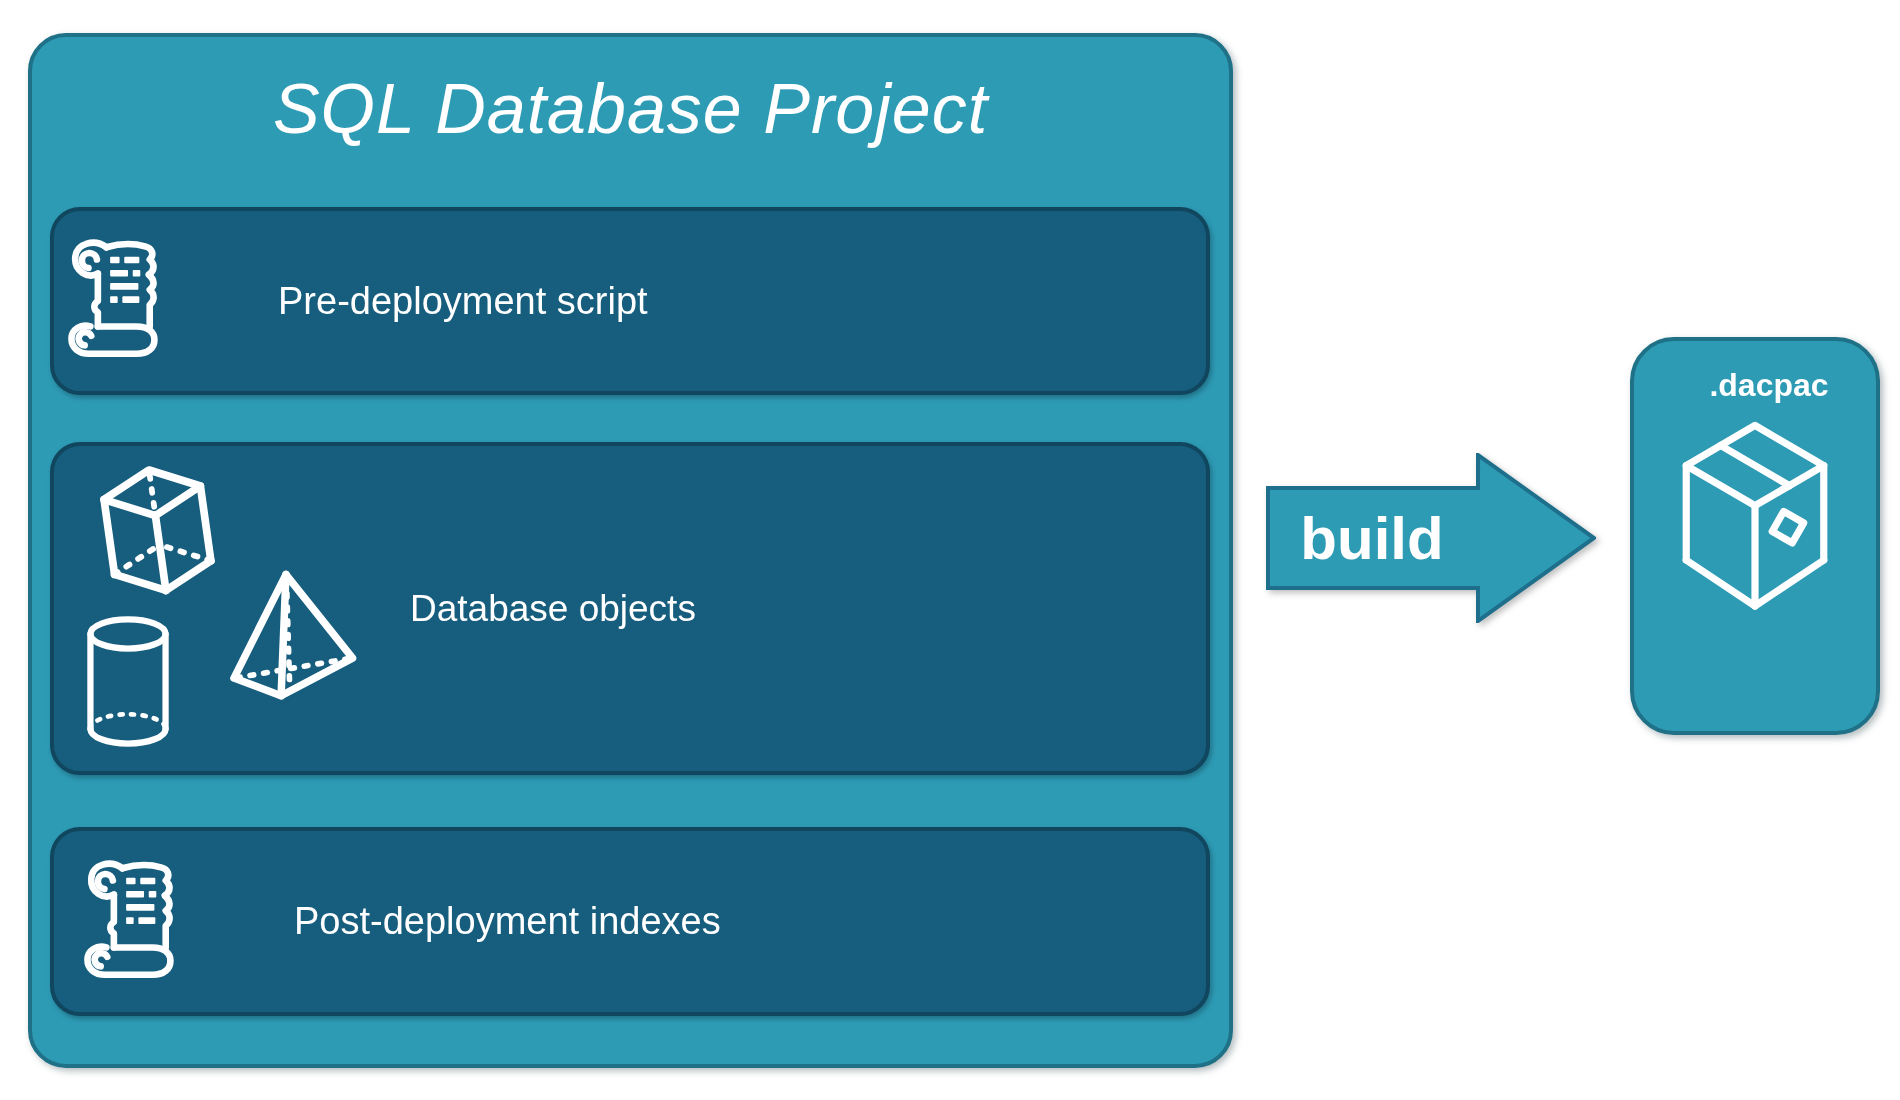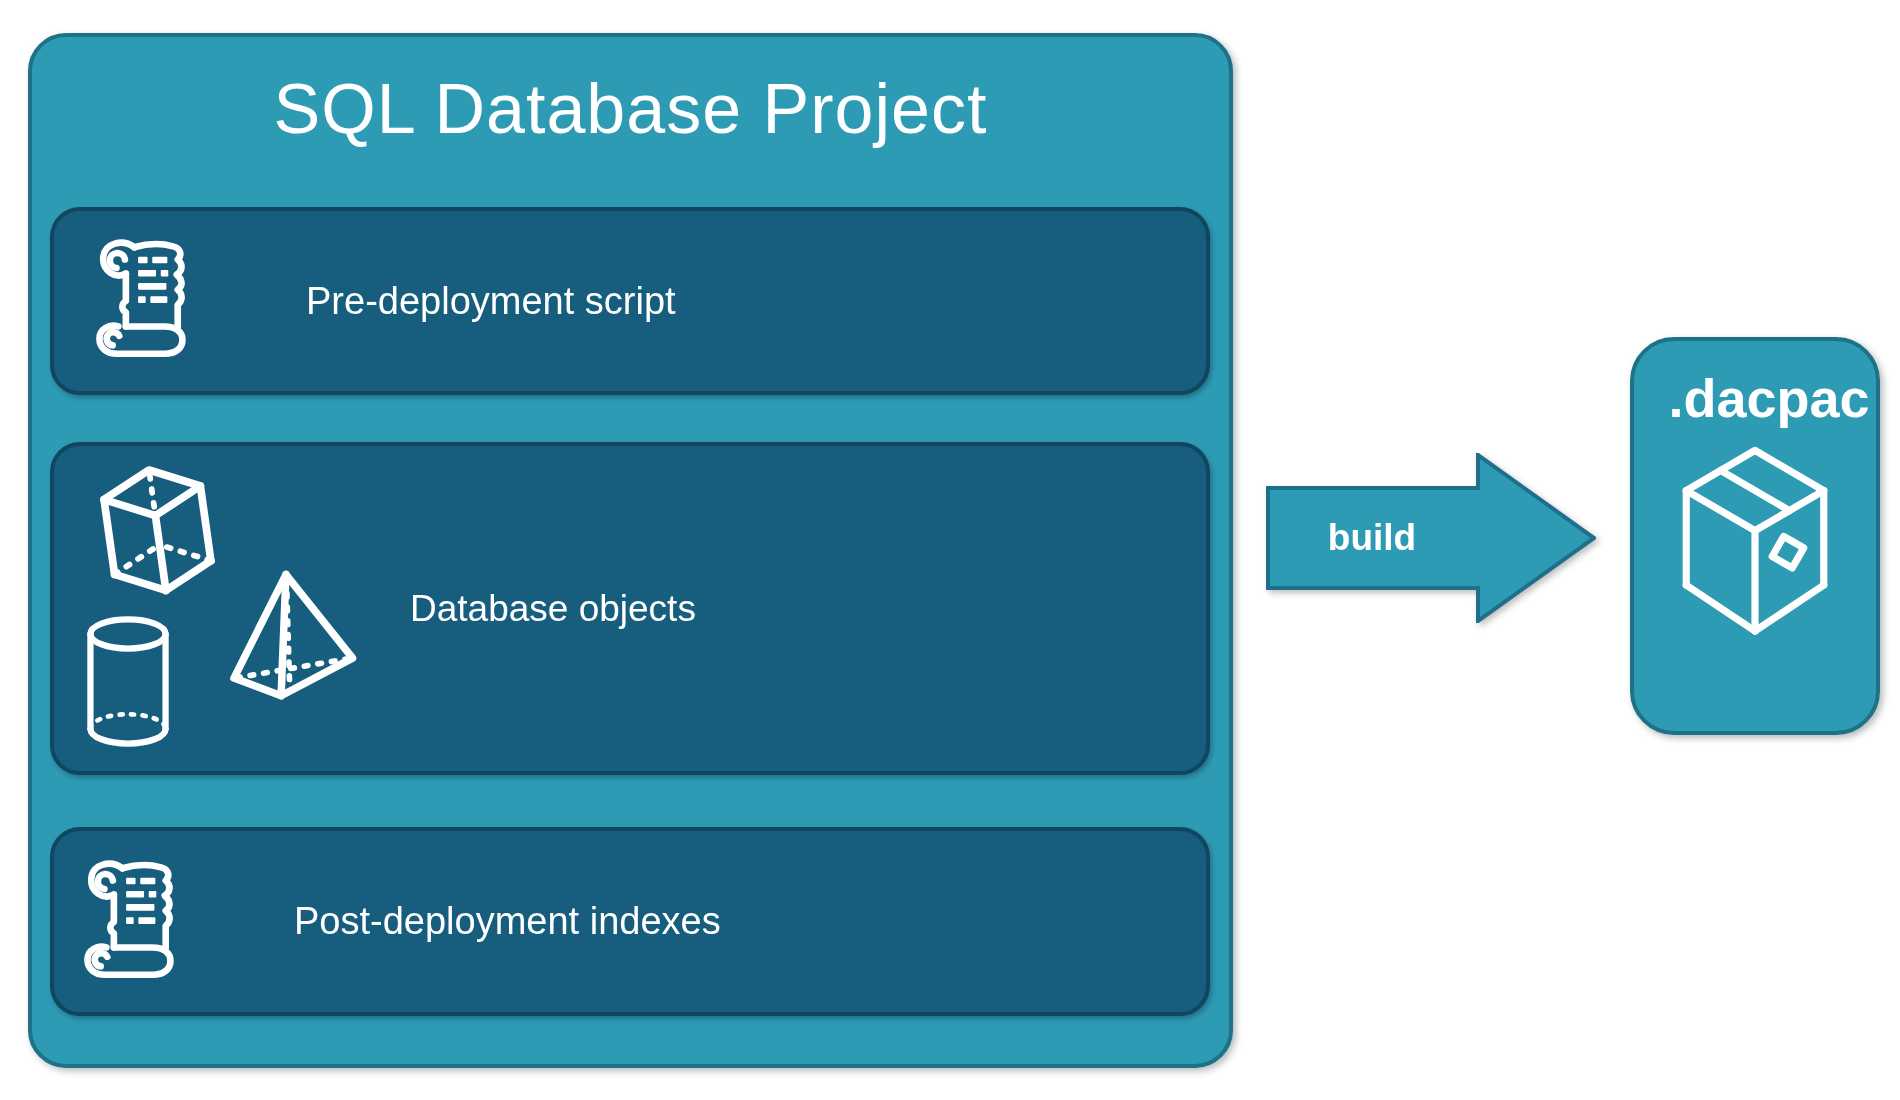--- a/index.html
+++ b/index.html
@@ -28,35 +28,36 @@
     box-shadow: 3px 3px 7px rgba(35, 60, 70, 0.35);
   }
   .project-title {
     margin: 0;
     padding-top: 32px;
     text-align: center;
     font-size: 70px;
     font-weight: 400;
     letter-spacing: 1px;
     color: #ffffff;
+    font-style: italic;
   }
 
   
   .panel {
     position: absolute;
     left: 18px;
     width: 1160px;
     background: #175E7E;
     border: 4px solid #10465E;
     border-radius: 30px;
     box-sizing: border-box;
     color: #ffffff;
     box-shadow: 2px 3px 5px rgba(10, 40, 55, 0.35);
   }
-  .panel-pre     { top: 170px; height: 188px; display: flex; align-items: center; padding-left: 36px; }
+  .panel-pre     { top: 170px; height: 188px; display: flex; align-items: center; padding-left: 8px; }
   .panel-objects { top: 405px; height: 333px; }
   .panel-post    { top: 790px; height: 189px; display: flex; align-items: center; padding-left: 24px; }
 
   .scroll-icon svg { width: 100px; height: 132px; display: block; }
   .panel-label { margin-left: 116px; font-size: 38px; white-space: nowrap; }
 
   .objects-text {
     position: absolute;
     left: 356px; top: 50%;
     transform: translateY(-50%);
@@ -71,37 +72,37 @@
   .cube-icon svg, .pyramid-icon svg, .cylinder-icon svg { width: 100%; height: 100%; display: block; }
 
   
   .build-arrow { position: absolute; left: 1266px; top: 453px; width: 330px; height: 170px; }
   .build-arrow svg { width: 100%; height: 100%; display: block; filter: drop-shadow(3px 3px 3px rgba(0,0,0,0.25)); }
   .build-label-wrap {
     position: absolute;
     left: 0; top: 35px; width: 212px; height: 100px;
     display: flex; align-items: center; justify-content: center;
   }
-  .build-label { font-size: 37px; font-weight: bold; color: #ffffff; }
+  .build-label { font-size: 60px; font-weight: bold; color: #ffffff; }
 
   
   .dacpac-box {
     position: absolute;
     left: 1630px; top: 337px;
     width: 250px; height: 398px;
     background: #2E9BB5;
     border: 4px solid #1E7186;
     border-radius: 44px;
     box-sizing: border-box;
     box-shadow: 3px 3px 7px rgba(35, 60, 70, 0.35);
     display: flex;
     flex-direction: column;
     align-items: center;
   }
-  .dacpac-title { margin-top: 26px; font-size: 54px; font-weight: bold; color: #ffffff; margin-left: 28px; }
+  .dacpac-title { margin-top: 26px; font-size: 32px; font-weight: bold; color: #ffffff; margin-left: 28px; }
   .package-icon svg { width: 176px; height: 212px; margin-top: 10px; display: block; }
 </style>
 </head>
 <body>
 
 <div class="canvas">
 
   <section class="project-box">
     <h1 class="project-title">SQL Database Project</h1>
 

